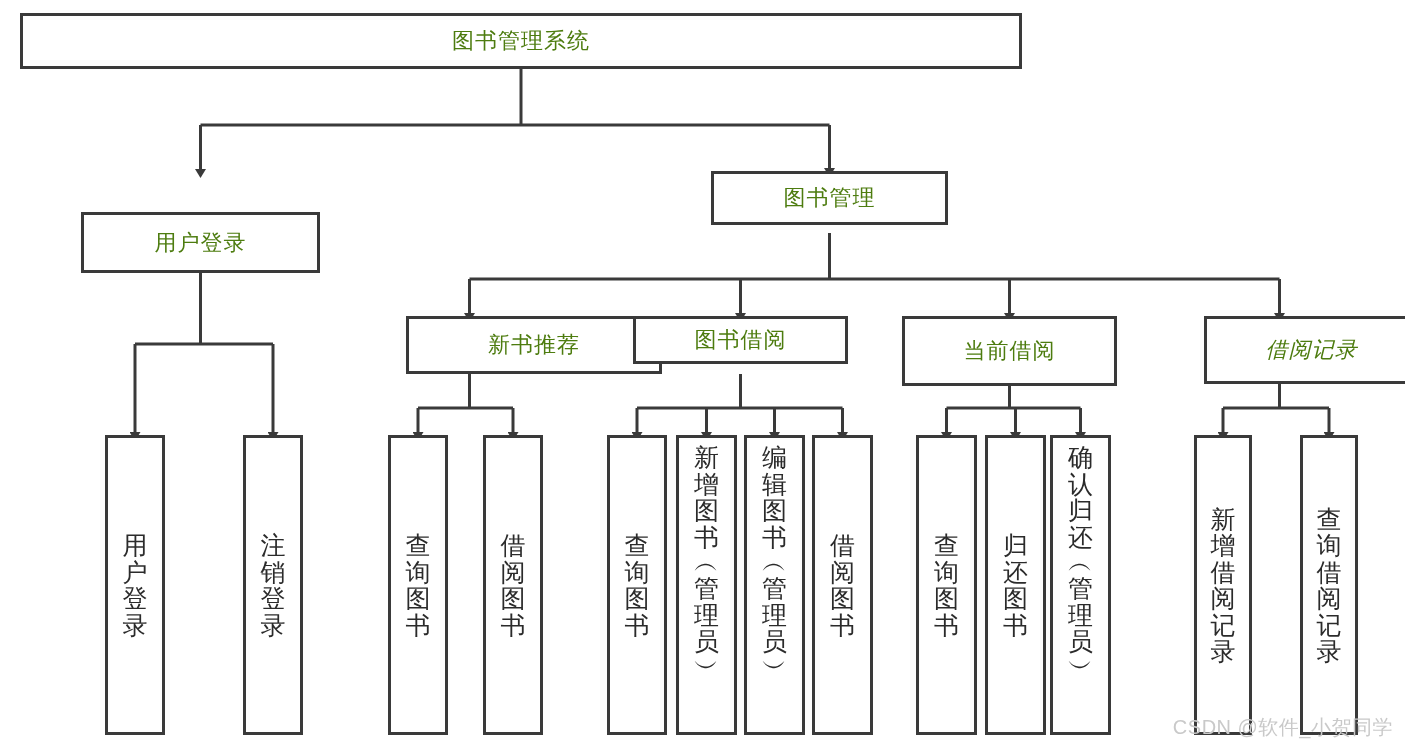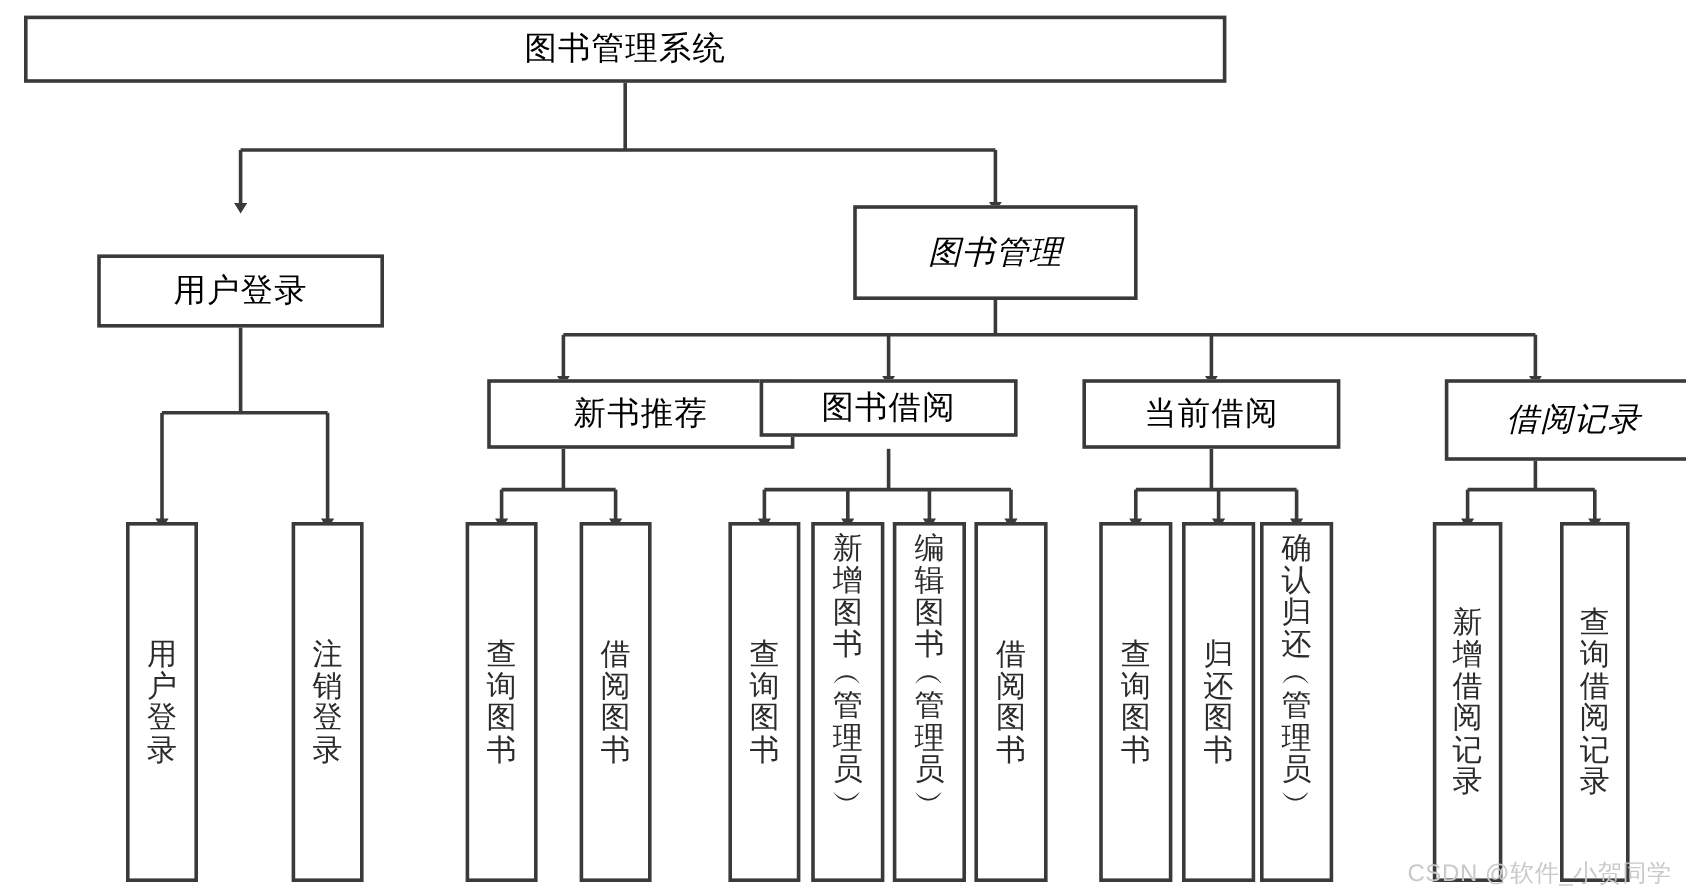--- a/index.html
+++ b/index.html
@@ -15,22 +15,22 @@
   .node-box{
     position:absolute;
     background:#ffffff;
     border:3px solid #3a3a3a;
     box-sizing:border-box;
     display:flex;
     align-items:center;
     justify-content:center;
   }
   .node-label{
-    color:#000000;
-    font-size:27px;
+    color:#4d7c0f;
+    font-size:22px;
     line-height:1.15;
     letter-spacing:1px;
     white-space:nowrap;
     user-select:none;
   }
   
   .leaf-box{
     position:absolute;
     background:#ffffff;
     border:3px solid #3a3a3a;
@@ -110,30 +110,30 @@
     </g>
 </svg>
 
 <div id="nodes">
     <div class="node-box" style="left: 20px; top: 13px; width: 1002px; height: 56px;">
       <div class="node-label">图书管理系统</div>
     </div>
     <div class="node-box" style="left: 81px; top: 172px; width: 239px; height: 61px; margin-top: 40px;">
       <div class="node-label">用户登录</div>
     </div>
-    <div class="node-box" style="left: 711px; top: 171px; width: 237px; height: 79px; font-style: italic;">
+    <div class="node-box" style="left: 711px; top: 171px; width: 237px; height: 54px;">
       <div class="node-label">图书管理</div>
     </div>
     <div class="node-box" style="left: 362px; top: 316px; width: 256px; height: 58px; margin-left: 44px;">
       <div class="node-label">新书推荐</div>
     </div>
     <div class="node-box" style="left: 633px; top: 316px; width: 215px; height: 48px;">
       <div class="node-label">图书借阅</div>
     </div>
-    <div class="node-box" style="left: 902px; top: 316px; width: 215px; height: 58px;">
+    <div class="node-box" style="left: 902px; top: 316px; width: 215px; height: 70px;">
       <div class="node-label">当前借阅</div>
     </div>
     <div class="node-box" style="left: 1204px; top: 316px; width: 215px; height: 68px; font-style: italic;">
       <div class="node-label">借阅记录</div>
     </div>
     <div class="leaf-box" style="left: 105px; top: 435px; width: 60px; height: 300px;">
       <div class="leaf-label" title="用户登录">
         <span>用</span>
         <span>户</span>
         <span>登</span>

